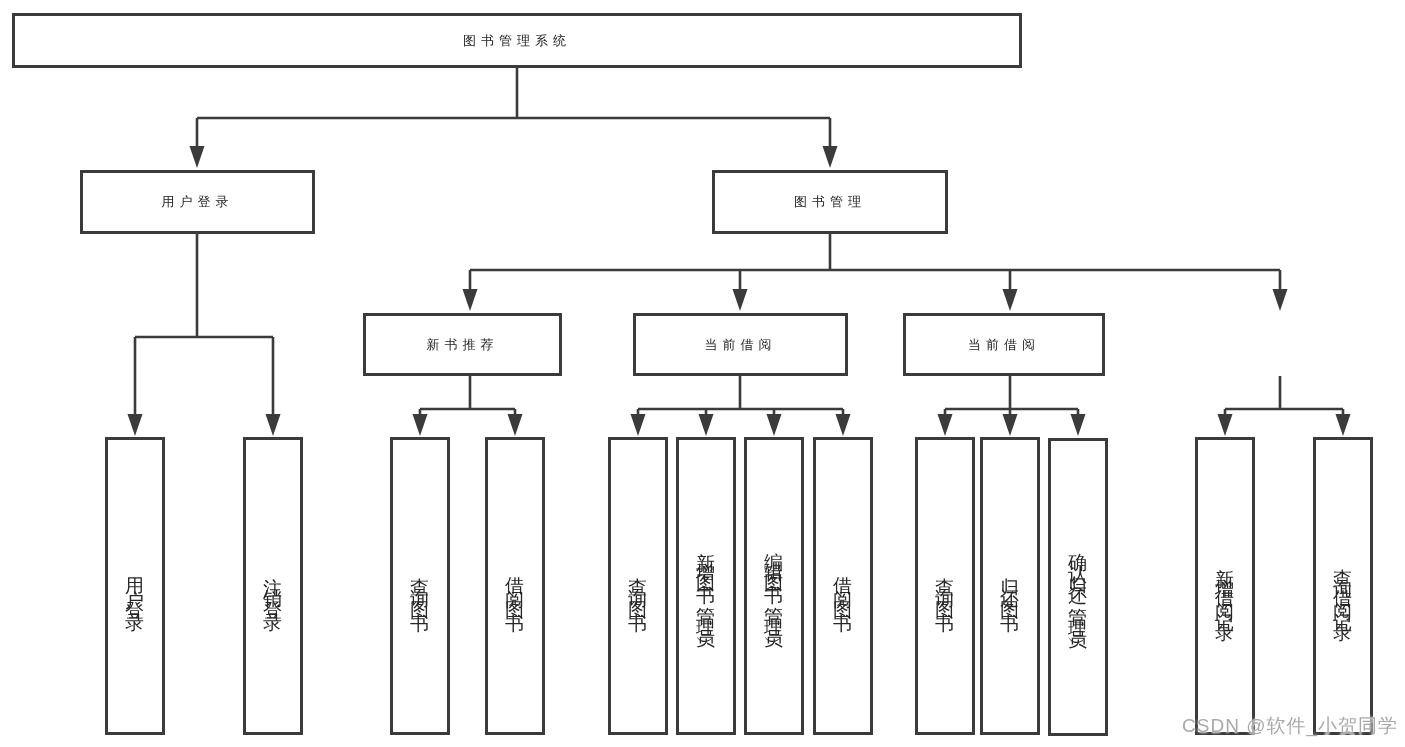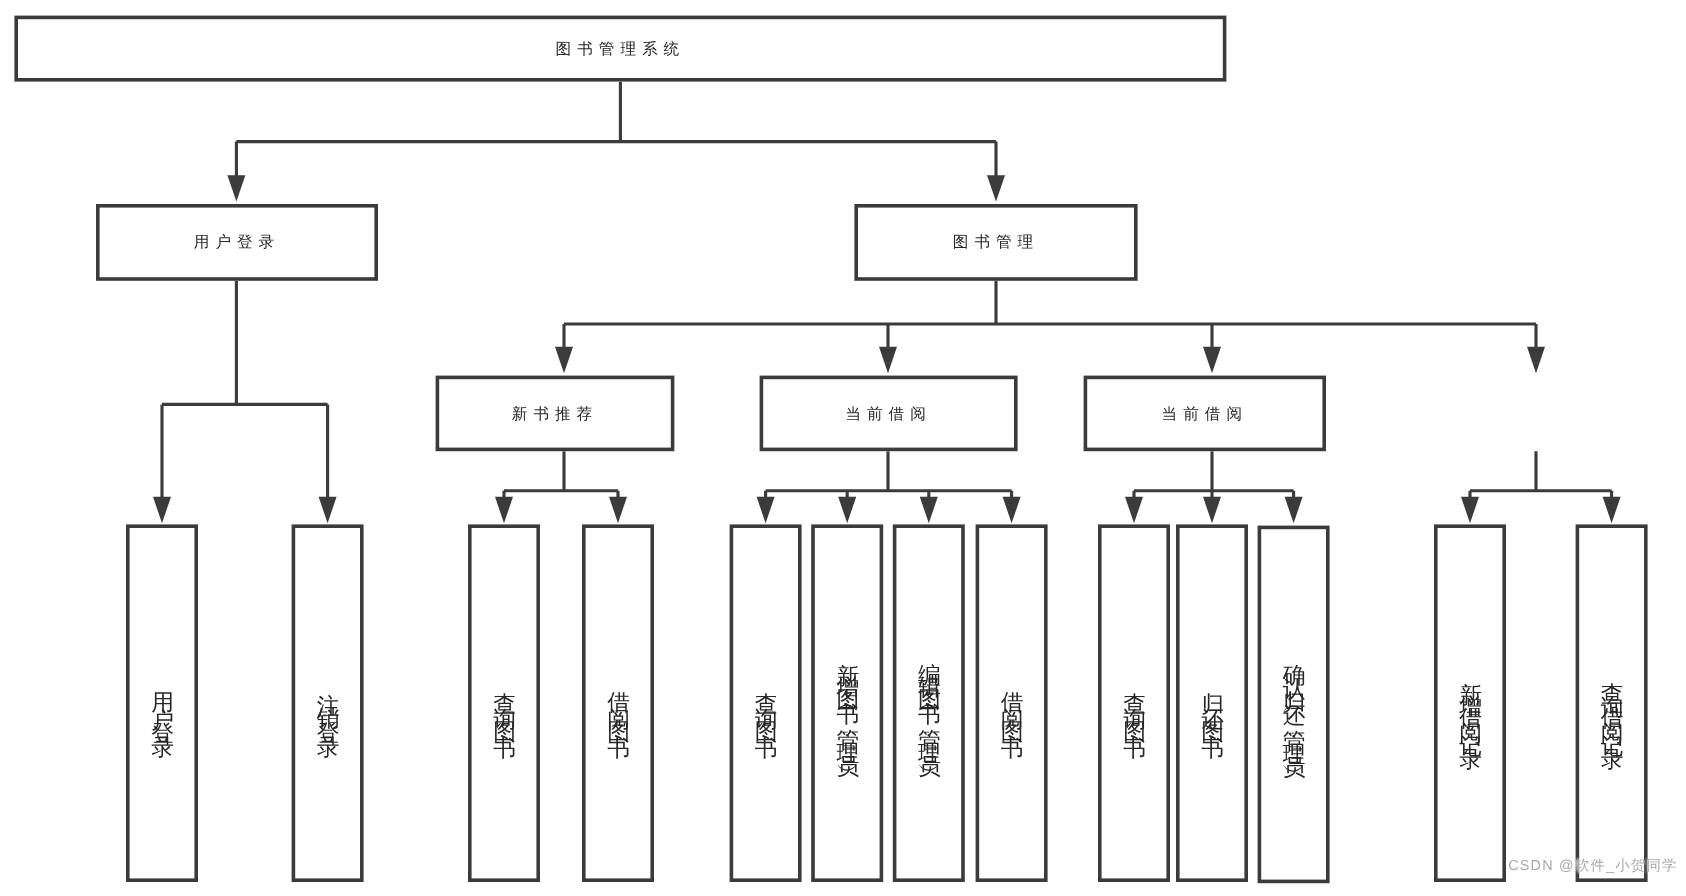--- a/index.html
+++ b/index.html
@@ -12,21 +12,21 @@
     position:absolute;background:#ffffff;border:3px solid #3b3b3b;
     box-sizing:border-box;display:flex;align-items:center;justify-content:center;
   }
   .node.h .lbl{font-size:13px;letter-spacing:5px;white-space:nowrap;}
   .node.v .lbl{
     writing-mode:vertical-rl;text-orientation:mixed;
     font-size:19px;letter-spacing:12px;line-height:1;
   }
   .node.v.tight .lbl{letter-spacing:11px;}
   .watermark{
-    position:absolute;top:713px;right:7px;font-size:12px;letter-spacing:1px;
+    position:absolute;top:713px;right:7px;font-size:19px;letter-spacing:1px;
     color:#a9a9a9;text-shadow:0 0 3px rgba(255,255,255,.95), 0 1px 2px rgba(255,255,255,.9);
     white-space:nowrap;
   }
 </style>
 </head>
 <body>
 
 <div class="canvas">
 
   <svg class="connectors" viewBox="0 0 1405 747">

